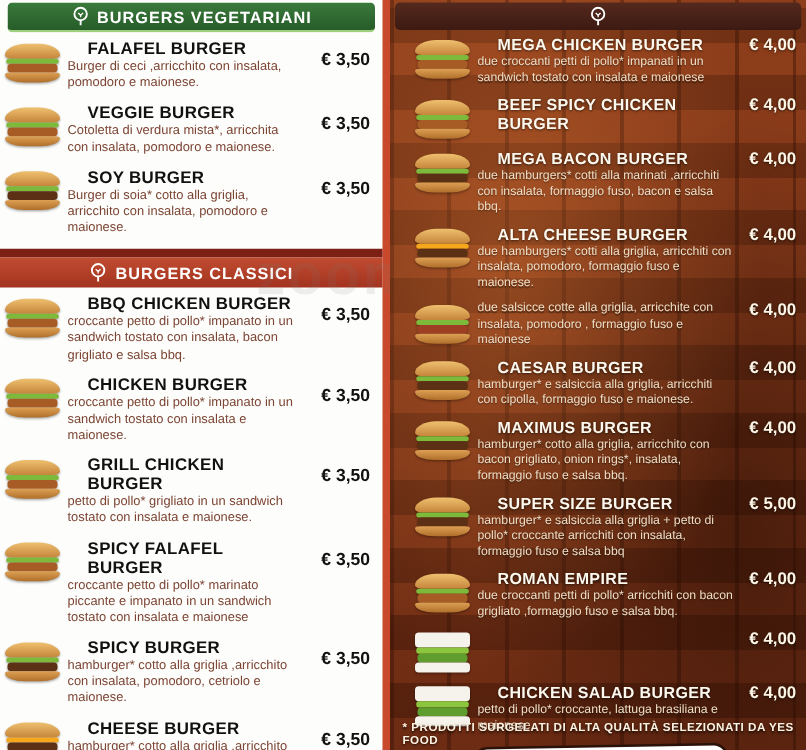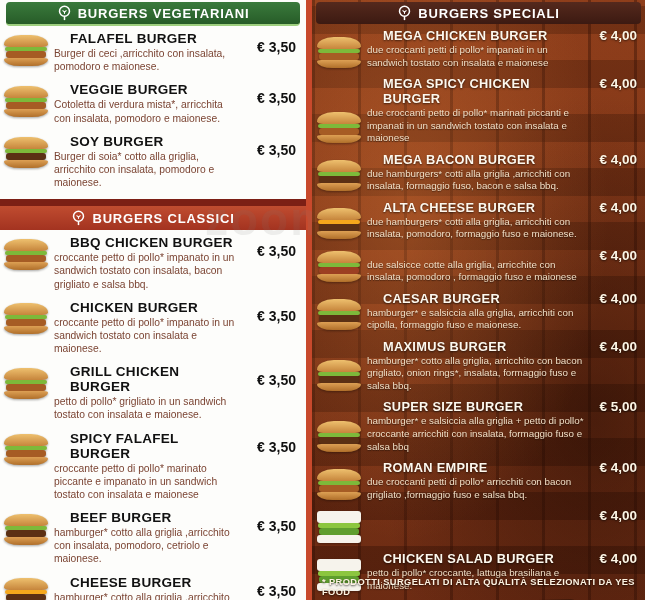--- a/index.html
+++ b/index.html
@@ -70,21 +70,21 @@
       radial-gradient(ellipse at 28% 35%, rgba(255,150,70,0.28), rgba(0,0,0,0) 60%),
       radial-gradient(ellipse at 85% 70%, rgba(20,5,0,0.45), rgba(0,0,0,0) 55%),
       repeating-linear-gradient(90deg, rgba(50,15,4,0.40) 0 3px, rgba(0,0,0,0) 3px 46px),
       repeating-linear-gradient(0deg, rgba(160,70,30,0.22) 0 26px, rgba(60,22,6,0.28) 26px 54px),
       linear-gradient(180deg, #8a3c1a, #5e2410);
   }
   .header-brown {
     background:linear-gradient(#55291d,#3c1a12); margin:0 4px; height:22px;
     border-radius:4px;
   }
-  .right-page .item { padding:4px 6px 3px 5px;align-items:flex-end; }
+  .right-page .item { padding:4px 6px 3px 20px; }
   .right-page .item-text { padding-right:52px; }
   .right-page .item-name { color:#fdf8ee; font-size:12.8px; text-shadow:0 1px 2px rgba(0,0,0,0.6); }
   .right-page .item-desc { color:#f2dfc6; font-size:9.8px; text-shadow:0 1px 1px rgba(0,0,0,0.5); }
   .right-page .item-price { color:#fdf6e6; font-size:13.5px; top:4px; right:8px; text-shadow:0 1px 2px rgba(0,0,0,0.6); }
 
   
   .extras { width:205px; margin:6px 0 0 66px; position:relative; }
   .extras-title {
     background:#fff; border:2px solid #2a1208; border-radius:12px;
     padding:3px 10px; font-size:12.5px; font-weight:bold; color:#111;
@@ -233,21 +233,21 @@
         </div>
 
         <div class="item">
           <div class="pic" data-icon="burger-beef">
             <div class="bun-top"></div>
             <div class="lettuce"></div>
             <div class="patty"></div>
             <div class="bun-bottom"></div>
           </div>
           <div class="item-text">
-            <div class="item-name">BEEF BURGER</div>
+            <div class="item-name">SPICY BURGER</div>
             <div class="item-desc">hamburger* cotto alla griglia ,arricchito con insalata, pomodoro, cetriolo e maionese.</div>
           </div>
           <div class="item-price">€ 3,50</div>
         </div>
 
         <div class="item">
           <div class="pic" data-icon="burger-cheese">
             <div class="bun-top"></div>
             <div class="lettuce"></div>
             <div class="patty"></div>
@@ -268,21 +268,20 @@
   <div class="right-page">
 
     <div class="section-header header-brown">
       <svg class="tree-icon" viewBox="0 0 16 18">
         <circle cx="8" cy="7" r="5.6" fill="none" stroke="#fff" stroke-width="1.7"></circle>
         <line x1="8" y1="12.5" x2="8" y2="17" stroke="#fff" stroke-width="1.7"></line>
         <line x1="8" y1="7" x2="8" y2="10" stroke="#fff" stroke-width="1.2"></line>
         <line x1="8" y1="8" x2="5.8" y2="6" stroke="#fff" stroke-width="1.2"></line>
         <line x1="8" y1="8" x2="10.2" y2="6" stroke="#fff" stroke-width="1.2"></line>
       </svg>
-      <span>BURGERS SPECIALI</span>
     </div>
 
     <div>
 
         <div class="item">
           <div class="pic" data-icon="burger-chicken">
             <div class="bun-top"></div>
             <div class="lettuce"></div>
             <div class="patty"></div>
             <div class="bun-bottom"></div>
@@ -295,36 +294,35 @@
         </div>
 
         <div class="item">
           <div class="pic" data-icon="burger-chicken">
             <div class="bun-top"></div>
             <div class="lettuce"></div>
             <div class="patty"></div>
             <div class="bun-bottom"></div>
           </div>
           <div class="item-text">
-            <div class="item-name">MEGA SPICY CHICKEN BURGER</div>
-            <div class="item-desc">due croccanti petto di pollo* marinati piccanti e impanati in un sandwich  tostato con insalata e maionese</div>
+            <div class="item-name">BEEF SPICY CHICKEN BURGER</div>
           </div>
           <div class="item-price">€ 4,00</div>
         </div>
 
         <div class="item">
           <div class="pic" data-icon="burger-beef">
             <div class="bun-top"></div>
             <div class="lettuce"></div>
             <div class="patty"></div>
             <div class="bun-bottom"></div>
           </div>
           <div class="item-text">
             <div class="item-name">MEGA BACON BURGER</div>
-            <div class="item-desc">due hamburgers* cotti alla griglia ,arricchiti con insalata, formaggio fuso, bacon e salsa bbq.</div>
+            <div class="item-desc">due hamburgers* cotti alla marinati ,arricchiti con insalata, formaggio fuso, bacon e salsa bbq.</div>
           </div>
           <div class="item-price">€ 4,00</div>
         </div>
 
         <div class="item">
           <div class="pic" data-icon="burger-cheese">
             <div class="bun-top"></div>
             <div class="lettuce"></div>
             <div class="patty"></div>
             <div class="bun-bottom"></div>

